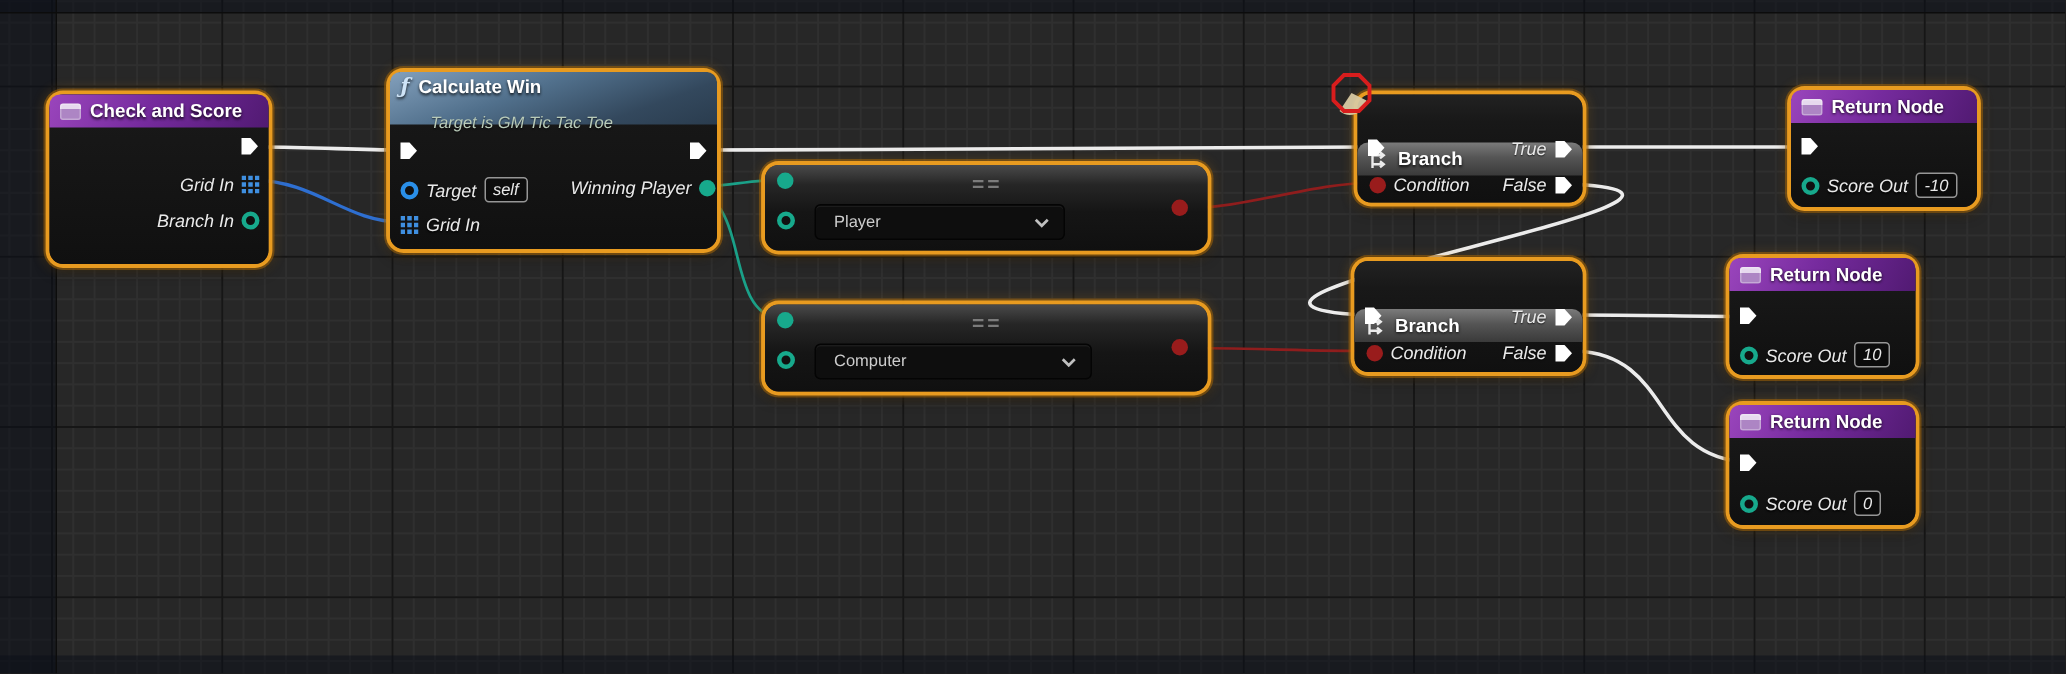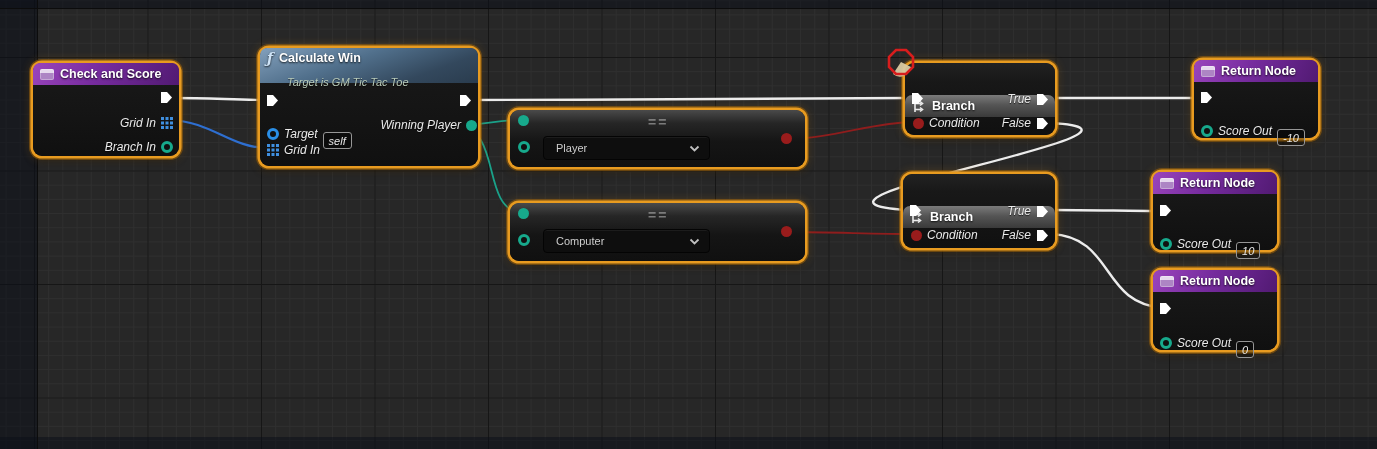--- a/index.html
+++ b/index.html
@@ -41,21 +41,21 @@
   .tunnel-icon{width:14px;height:11px;border-radius:2px;flex:0 0 auto;
     background:linear-gradient(180deg,#e6d9ee 0 36%,#b violet 36%);
     background:linear-gradient(180deg,#e6d9ee 0 36%,#ad85c4 36%);
     box-shadow:inset 0 0 0 1px rgba(255,255,255,.3);}
   .fn-icon{font-family:"DejaVu Serif",serif;font-style:italic;font-weight:bold;font-size:14px;color:#cfe4f7;line-height:1;}
   .row{position:absolute;display:flex;align-items:center;gap:5px;font-size:12px;color:#eaeaea;
     text-shadow:0 1px 1px rgba(0,0,0,.7);white-space:nowrap;font-style:italic;}
   .pin-fill{width:11px;height:11px;border-radius:50%;flex:0 0 auto;}
   .pin-ring{width:12px;height:12px;border-radius:50%;border:3px solid;background:#101010;flex:0 0 auto;}
   .valbox{height:17px;border:1px solid #969696;border-radius:3px;background:rgba(0,0,0,.35);
-    color:#e8e8e8;font-size:11px;display:flex;align-items:center;padding:0 5px;text-shadow:none;margin-top:14px;}
+    color:#e8e8e8;font-size:11px;display:flex;align-items:center;padding:0 5px;text-shadow:none;}
   .dropdown{
     position:absolute;height:24px;background:#0e0e0e;border:1px solid #040404;border-radius:4px;
     box-shadow:inset 0 1px 0 rgba(255,255,255,.06);
     display:flex;align-items:center;justify-content:space-between;
     padding:0 9px 0 12px;font-size:11px;color:#cdcdcd;
   }
   .eq-op{position:absolute;font-size:14px;font-weight:bold;color:#8a8a8a;letter-spacing:2px;opacity:.85;}
   .exec-pin{display:block;flex:0 0 auto;}
   .cursor-layer{position:absolute;z-index:6;pointer-events:none;}
 </style>
@@ -77,21 +77,21 @@
     <path d="M1051,210 C1095,210 1128,211 1164,211" stroke="#ececec" stroke-width="2.4" fill="none"></path>
     <path d="M1051,234 C1115,237 1100,304 1164,308" stroke="#ececec" stroke-width="2.4" fill="none"></path>
   </svg>
 
   <div class="edge-shade" style="left:0;top:0;width:37px;height:449px;"></div>
   <div class="edge-shade" style="left:0;top:0;width:1377px;height:8px;"></div>
   <div class="edge-shade" style="left:0;top:437px;width:1377px;height:12px;"></div>
   <div class="origin-line" style="left:37px;top:0;width:1px;height:449px;"></div>
   <div class="origin-line" style="left:0;top:8px;width:1377px;height:1px;"></div>
 
-  <div class="node" style="left:33px;top:63px;width:146px;height:93px;">
+  <div class="node" style="left:33px;top:63px;width:146px;height:113px;">
     <div class="node-header hdr-purple">
       <span class="tunnel-icon"></span>
       <span>Check and Score</span>
     </div>
     <div class="row" style="right:6px;top:28px;">
       <svg class="exec-pin" width="13" height="13" viewBox="0 0 13 13">
           <path d="M1,1 L7,1 L12,6.5 L7,12 L1,12 Z" fill="#fff"></path>
         </svg>
     </div>
     <div class="row" style="right:6px;top:53px;">
@@ -171,21 +171,21 @@
           <path d="M1.5,1.5 L5.5,5.5 L9.5,1.5" stroke="#c0c0c0" stroke-width="1.8" fill="none"></path>
         </svg>
     </div>
     <span class="pin-fill" style="position:absolute;left:271px;top:23px;background:#991c1c;"></span>
   </div>
 
   <div class="node" style="left:510px;top:203px;width:295px;height:58px;background:linear-gradient(180deg,#4a4a4a 0,#262626 13px,#151515 55%,#101010);">
     <span class="eq-op" style="left:138px;top:4px;">==</span>
     <span class="pin-fill" style="position:absolute;left:8px;top:5px;background:#17a98c;"></span>
     <span class="pin-ring" style="position:absolute;left:8px;top:31px;border-color:#17a98c;"></span>
-    <div class="dropdown" style="left:33px;top:26px;width:167px;justify-content:space-between;">
+    <div class="dropdown" style="left:33px;top:26px;width:185px;justify-content:space-between;">
       <span>Computer</span>
       <svg width="11" height="7" viewBox="0 0 11 7">
           <path d="M1.5,1.5 L5.5,5.5 L9.5,1.5" stroke="#c0c0c0" stroke-width="1.8" fill="none"></path>
         </svg>
     </div>
     <span class="pin-fill" style="position:absolute;left:271px;top:23px;background:#991c1c;"></span>
   </div>
 
   <div class="node" style="left:905px;top:63px;width:150px;height:72px;">
     <div class="node-header hdr-gray">

